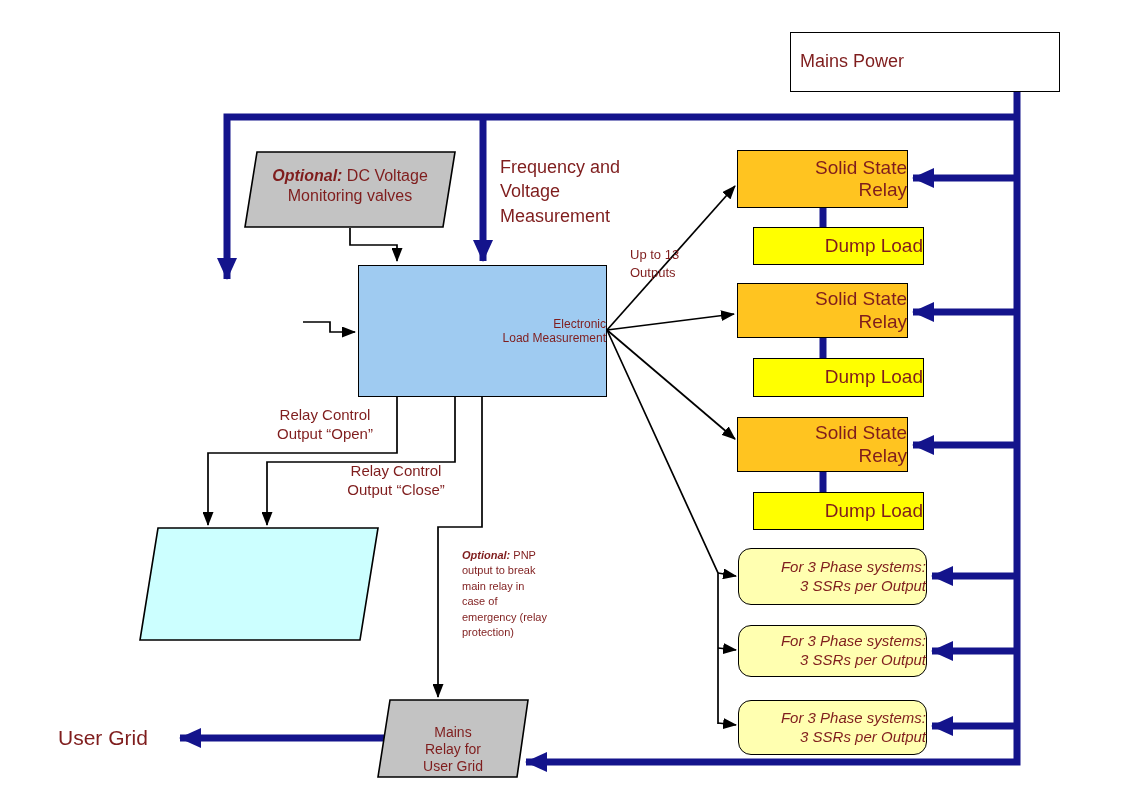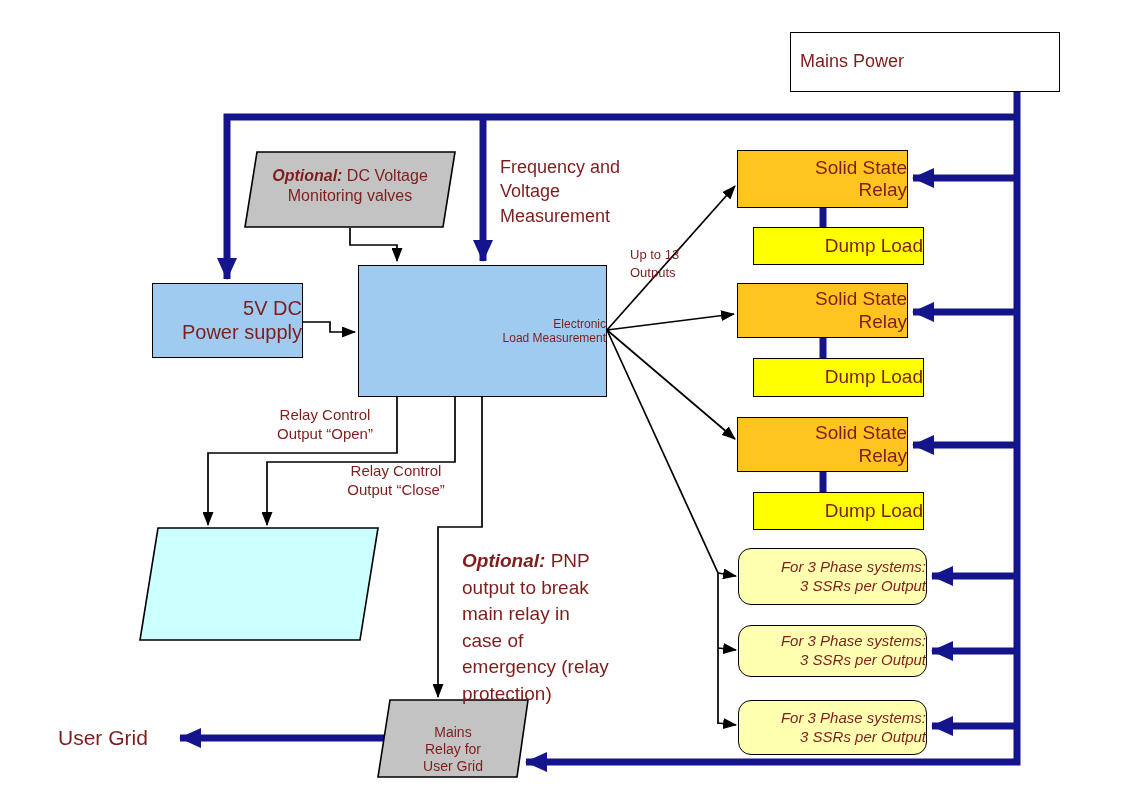--- a/index.html
+++ b/index.html
@@ -22,21 +22,21 @@
   .box-phase{left:738px;width:189px;background:#FFFFB0;font-size:15px;border-radius:13px;line-height:1.25;font-style:italic;}
   .ptext{position:absolute;z-index:3;text-align:center;line-height:1.25;}
   .ptext-dc{left:250px;top:166px;width:200px;font-size:16px;}
   .ptext-water{left:159px;top:553px;width:200px;font-size:16px;line-height:1.35;}
   .ptext-mainsrelay{left:378px;top:724px;width:150px;font-size:14px;line-height:1.2;}
   .lbl{position:absolute;z-index:3;line-height:1.35;}
   .lbl-freq{left:500px;top:155px;font-size:18px;}
   .lbl-upto{left:630px;top:246px;font-size:13px;line-height:1.4;}
   .lbl-open{left:260px;top:406px;width:130px;font-size:15px;text-align:center;line-height:1.25;}
   .lbl-close{left:328px;top:462px;width:136px;font-size:15px;text-align:center;line-height:1.25;}
-  .lbl-pnp{left:462px;top:548px;width:150px;font-size:19px;line-height:1.4;}
+  .lbl-pnp{left:462px;top:548px;width:150px;font-size:11px;line-height:1.4;}
   .lbl-usergrid{left:58px;top:724px;font-size:21px;}
   .em{font-weight:bold;font-style:italic;}
 </style>
 </head>
 <body>
 
 <div class="canvas">
 
   <svg class="wires" width="1123" height="794" viewBox="0 0 1123 794">
     <defs>
@@ -83,24 +83,20 @@
       <polygon points="257,152 455,152 443,227 245,227" fill="#C3C3C3"></polygon>
       <polygon points="158,528 378,528 360,640 140,640" fill="#CCFFFF"></polygon>
       <polygon points="390,700 528,700 517,777 378,777" fill="#C3C3C3"></polygon>
     </g>
   </svg>
 
   <div class="box box-mains-power">
     <div>Mains Power</div>
   </div>
 
-  <div class="box box-power-supply">
-    <div>5V DC</div>
-    <div>Power supply</div>
-  </div>
 
   <div class="box box-elc">
     <div>Electronic</div>
     <div>Load Measurement</div>
   </div>
 
   <div class="box box-ssr" style="top:150px;height:58px;">
     <div>Solid State</div>
     <div>Relay</div>
   </div>

